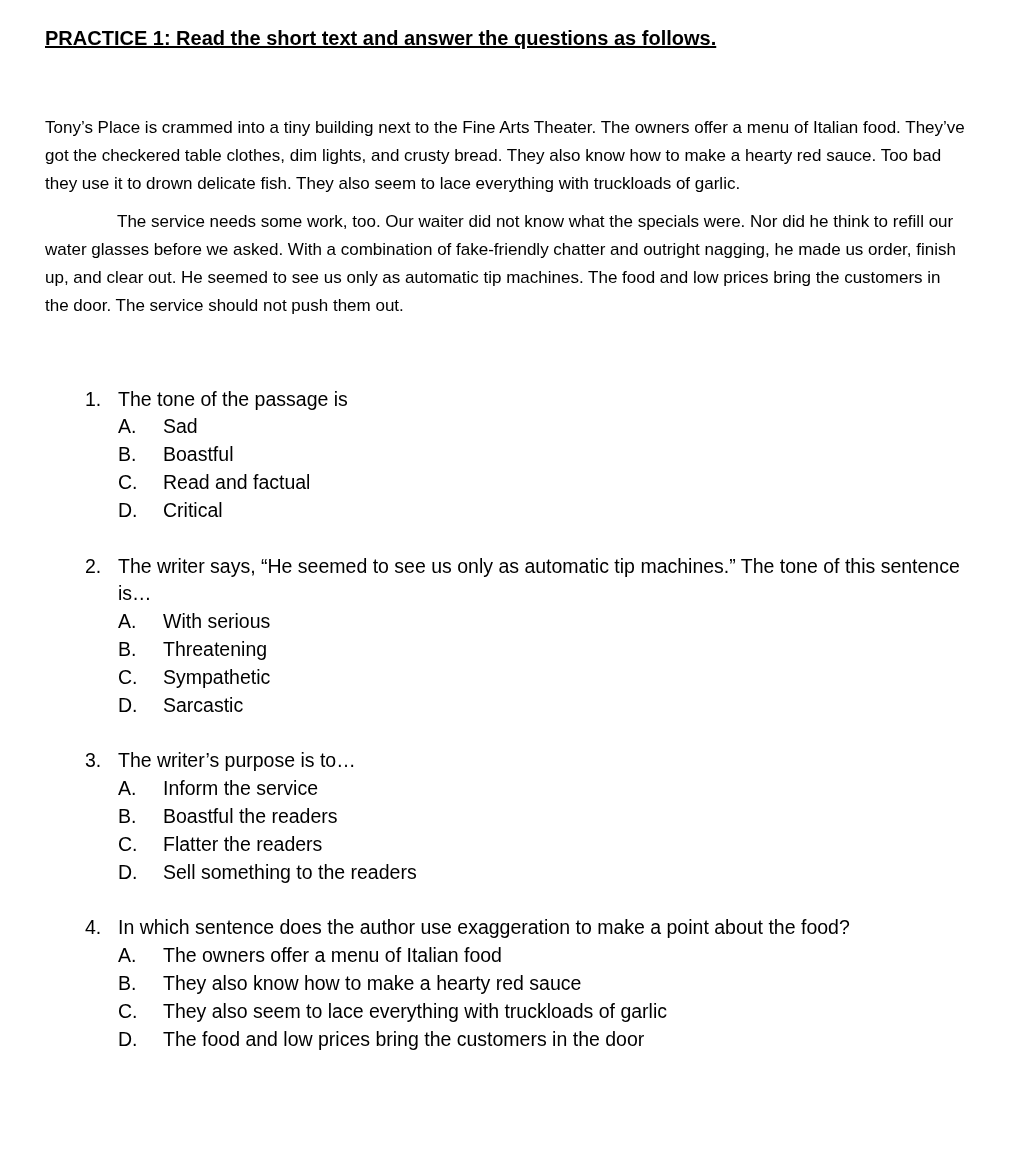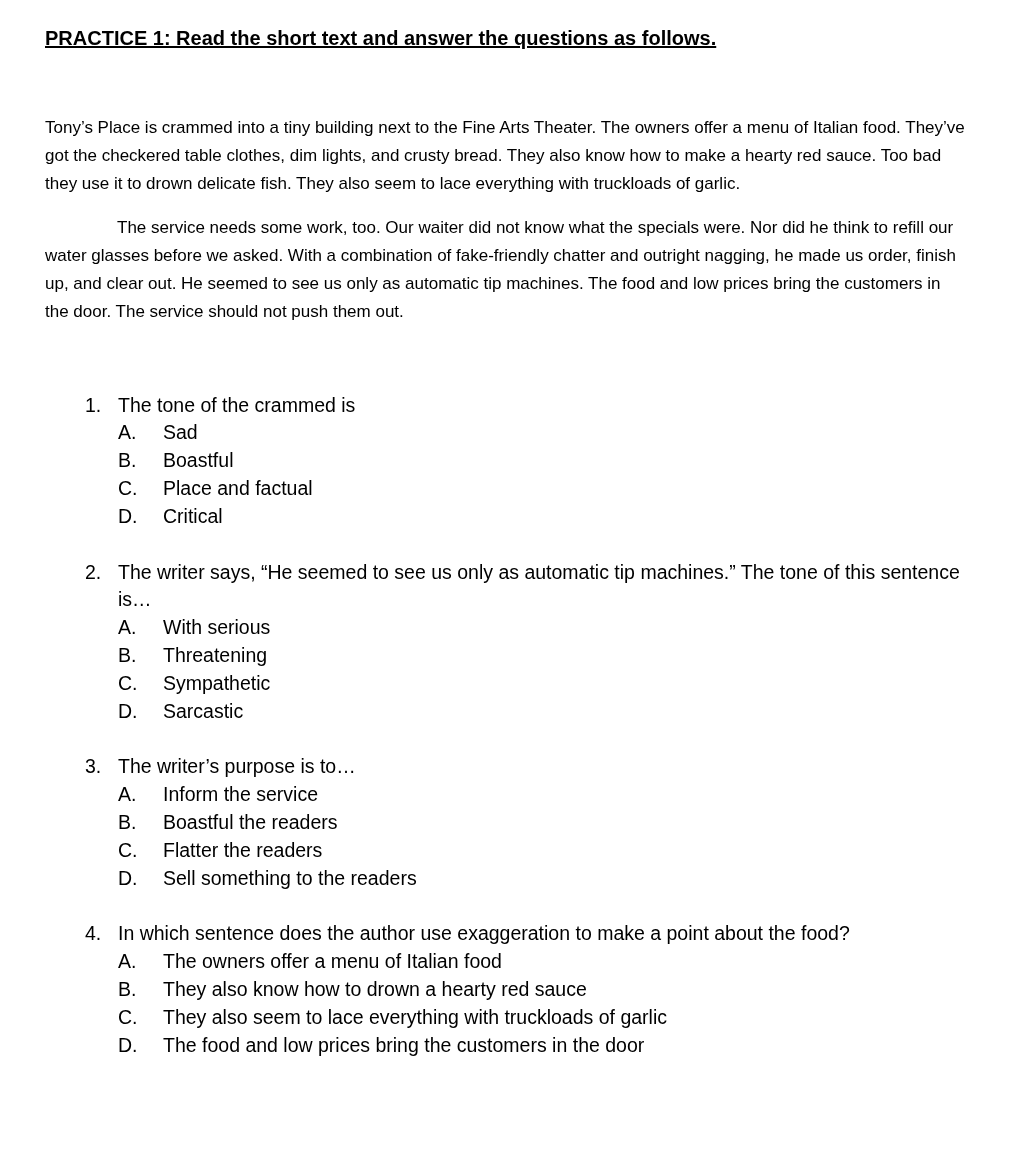--- a/index.html
+++ b/index.html
@@ -25,21 +25,21 @@
   }
   .passage {
     margin-top: 64px;
     font-size: 17px;
     line-height: 27.8px;
   }
   .passage p {
     margin: 0;
   }
   .passage p.para-2 {
-    margin-top: 17px;
+    margin-top: 11px;
     text-indent: 72px;
   }
   .questions {
     margin-top: 66px;
     margin-left: 40px;
     font-size: 19.5px;
     line-height: 27.8px;
   }
   .question {
     margin-bottom: 28px;
@@ -79,34 +79,34 @@
   <div class="passage">
     <p class="para-1">Tony’s Place is crammed into a tiny building next to the Fine Arts Theater. The owners offer a menu of Italian food. They’ve got the checkered table clothes, dim lights, and crusty bread. They also know how to make a hearty red sauce. Too bad they use it to drown delicate fish. They also seem to lace everything with truckloads of garlic.</p>
     <p class="para-2">The service needs some work, too. Our waiter did not know what the specials were. Nor did he think to refill our water glasses before we asked. With a combination of fake-friendly chatter and outright nagging, he made us order, finish up, and clear out. He seemed to see us only as automatic tip machines. The food and low prices bring the customers in the door. The service should not push them out.</p>
   </div>
 
   <div class="questions">
 
     <div class="question">
       <div class="q-head">
         <span class="q-num">1.</span>
-        <span class="q-text">The tone of the crammed is</span>
+        <span class="q-text">The tone of the passage is</span>
       </div>
       <div class="options">
         <div class="option">
           <span class="opt-letter">A.</span>
           <span class="opt-text">Sad</span>
         </div>
         <div class="option">
           <span class="opt-letter">B.</span>
           <span class="opt-text">Boastful</span>
         </div>
         <div class="option">
           <span class="opt-letter">C.</span>
-          <span class="opt-text">Place and factual</span>
+          <span class="opt-text">Read and factual</span>
         </div>
         <div class="option">
           <span class="opt-letter">D.</span>
           <span class="opt-text">Critical</span>
         </div>
       </div>
     </div>
 
     <div class="question">
       <div class="q-head">
@@ -163,21 +163,21 @@
         <span class="q-num">4.</span>
         <span class="q-text">In which sentence does the author use exaggeration to make a point about the food?</span>
       </div>
       <div class="options">
         <div class="option">
           <span class="opt-letter">A.</span>
           <span class="opt-text">The owners offer a menu of Italian food</span>
         </div>
         <div class="option">
           <span class="opt-letter">B.</span>
-          <span class="opt-text">They also know how to drown a hearty red sauce</span>
+          <span class="opt-text">They also know how to make a hearty red sauce</span>
         </div>
         <div class="option">
           <span class="opt-letter">C.</span>
           <span class="opt-text">They also seem to lace everything with truckloads of garlic</span>
         </div>
         <div class="option">
           <span class="opt-letter">D.</span>
           <span class="opt-text">The food and low prices bring the customers in the door</span>
         </div>
       </div>

